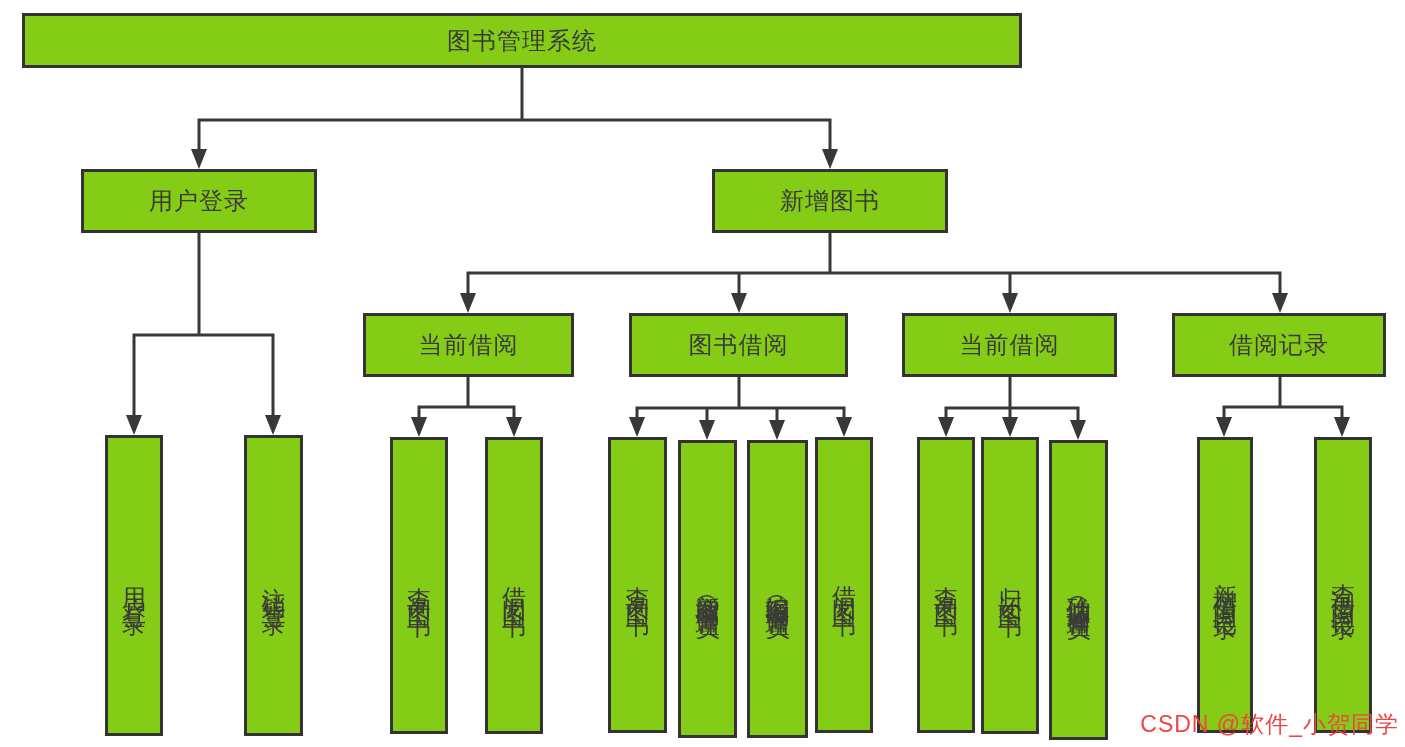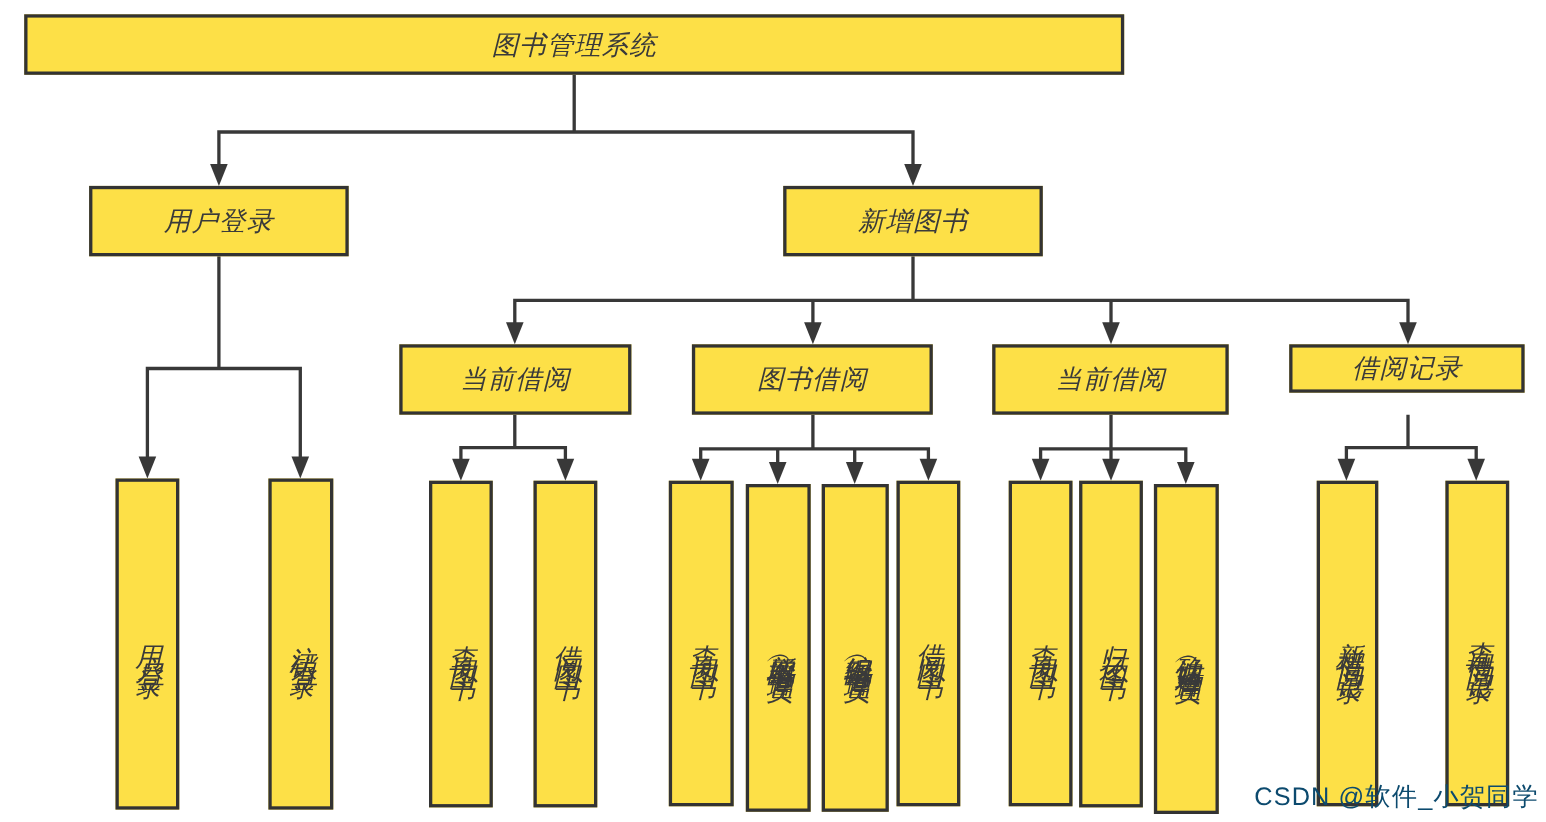--- a/index.html
+++ b/index.html
@@ -8,34 +8,33 @@
     width:1405px;height:747px;
     background:#ffffff;
     font-family:"Liberation Sans","DejaVu Sans",sans-serif;
     overflow:hidden;
   }
   .wires{position:absolute;left:0;top:0;width:1405px;height:747px;}
   .wires path{stroke:#383838;stroke-width:3;fill:none;}
   .wires polygon{fill:#383838;stroke:none;}
   .box{
     position:absolute;box-sizing:border-box;
-    border:3px solid #333;background:#fde047;
+    border:3px solid #333;background:#84cc16;
     display:flex;align-items:center;justify-content:center;
     color:#3a3a3a;
-    font-style:italic;
   }
   .box.h{font-size:24px;letter-spacing:1px;white-space:nowrap;}
   .box.v{
     writing-mode:vertical-rl;
     font-size:24px;letter-spacing:9px;line-height:1;
   }
   .box.v.tight{letter-spacing:3px;}
   .watermark{
     position:absolute;right:6px;bottom:7px;
-    font-size:23px;color:#0c4a6e;letter-spacing:1px;
+    font-size:23px;color:#ef4444;letter-spacing:1px;
     white-space:nowrap;pointer-events:none;text-align:center;
   }
 </style>
 </head>
 <body>
 
 <div class="stage">
 
   <svg class="wires" viewBox="0 0 1405 747" xmlns="http://www.w3.org/2000/svg">
     <path d="M522 68 V120 M199 152 V120 H830 V152"></path>
@@ -81,21 +80,21 @@
 
   <div class="box h" style="left:363px;top:313px;width:211px;height:64px">
     <span>当前借阅</span>
   </div>
   <div class="box h" style="left:629px;top:313px;width:219px;height:64px">
     <span>图书借阅</span>
   </div>
   <div class="box h" style="left:902px;top:313px;width:215px;height:64px">
     <span>当前借阅</span>
   </div>
-  <div class="box h" style="left:1172px;top:313px;width:214px;height:44px">
+  <div class="box h" style="left:1172px;top:313px;width:214px;height:64px">
     <span>借阅记录</span>
   </div>
 
   <div class="box v" style="left:105px;top:435px;width:58px;height:301px">
     <span>用户登录</span>
   </div>
   <div class="box v" style="left:244px;top:435px;width:59px;height:301px">
     <span>注销登录</span>
   </div>
 

